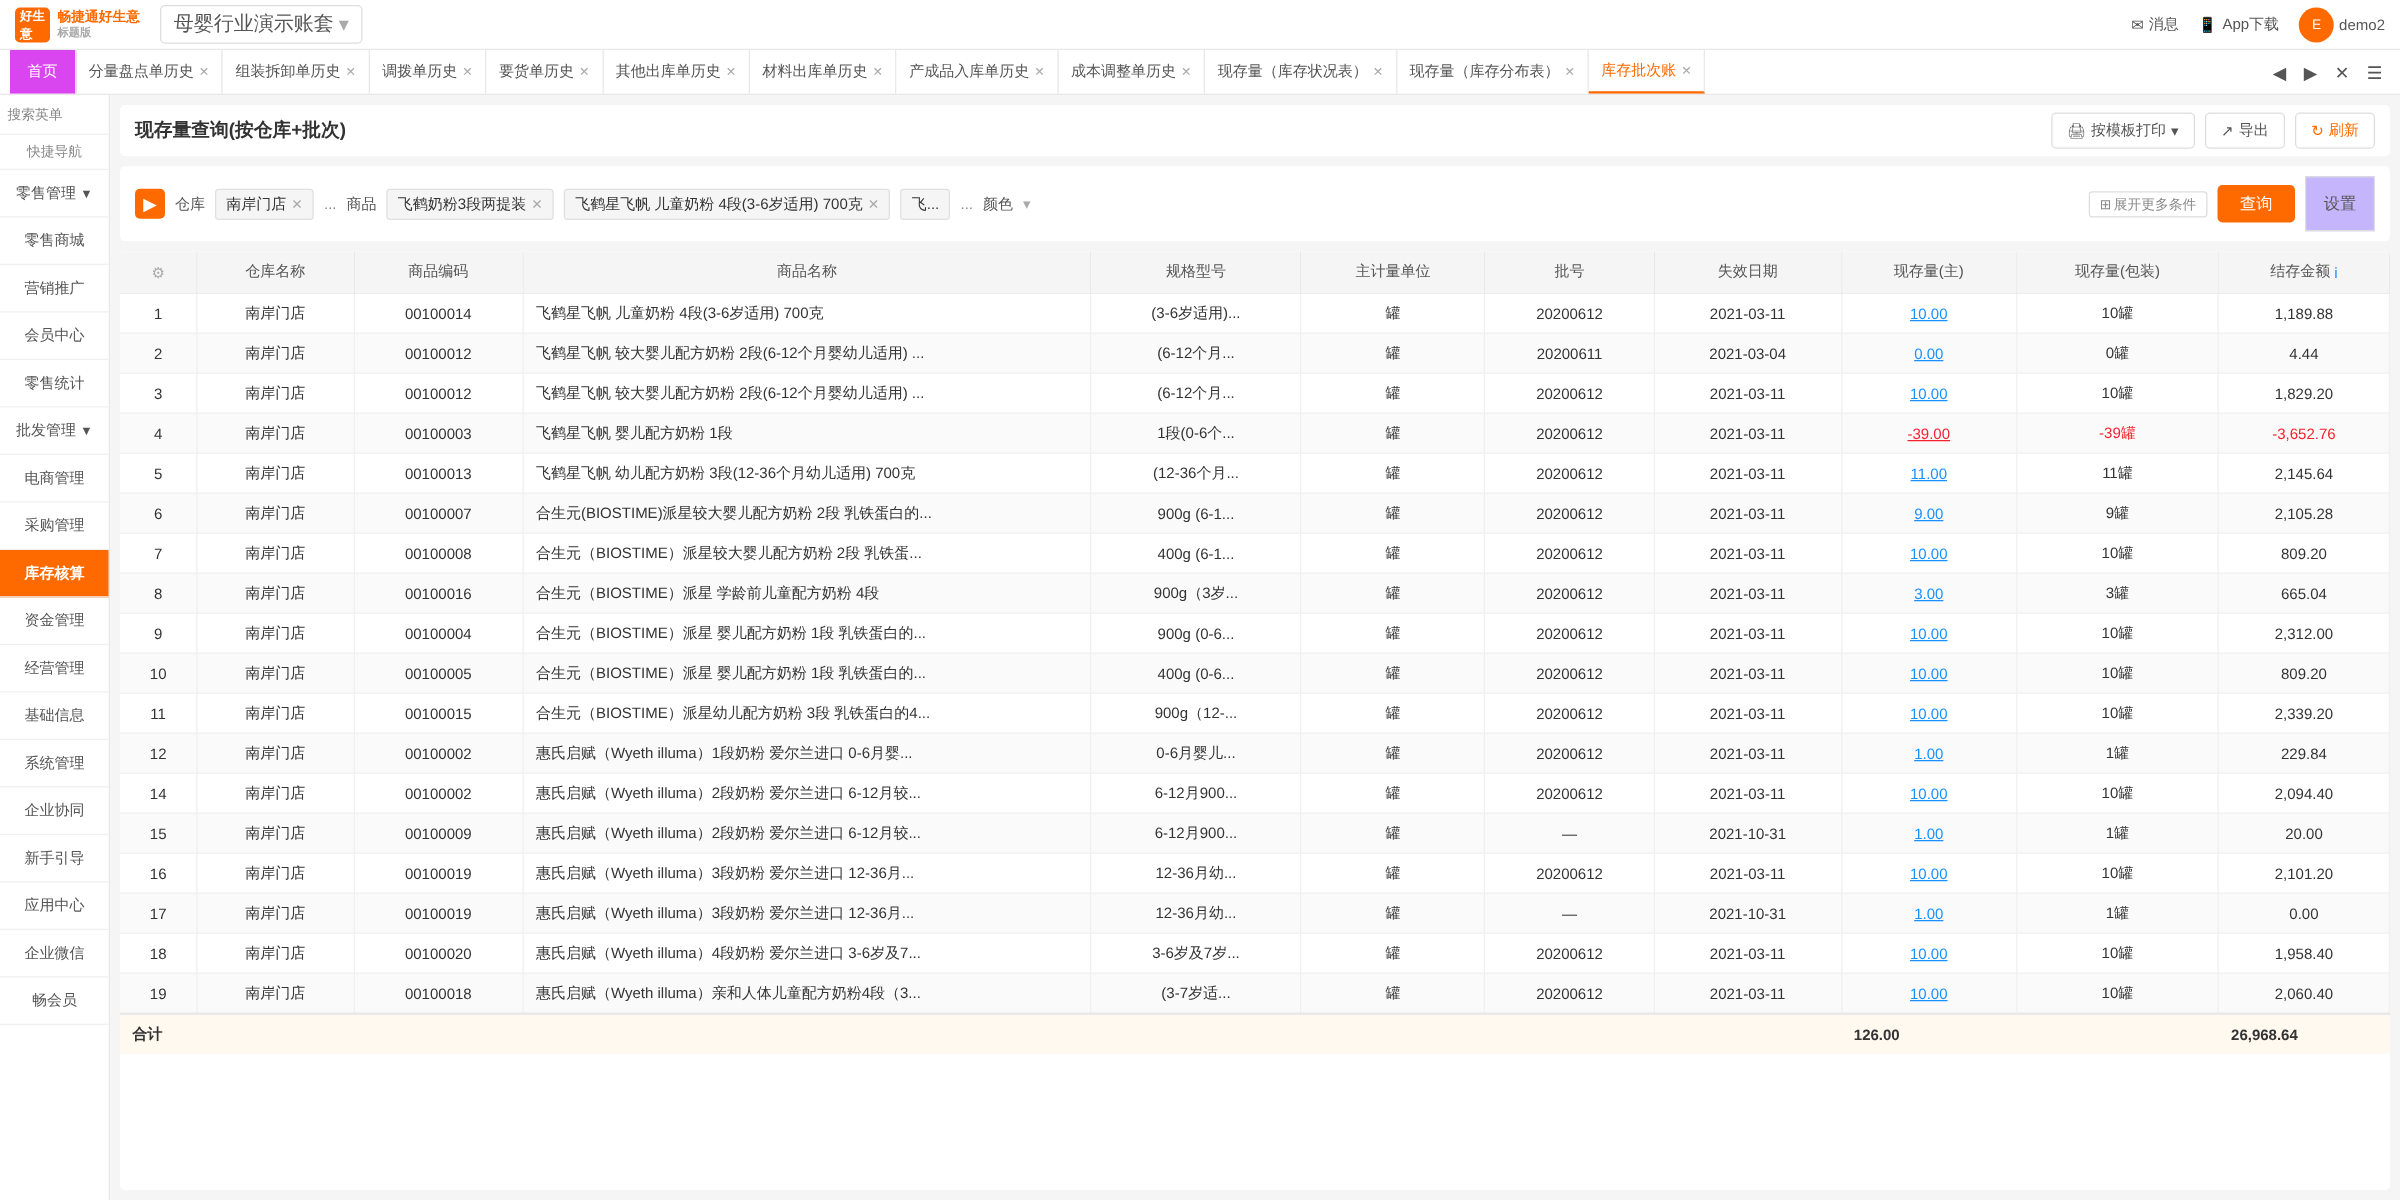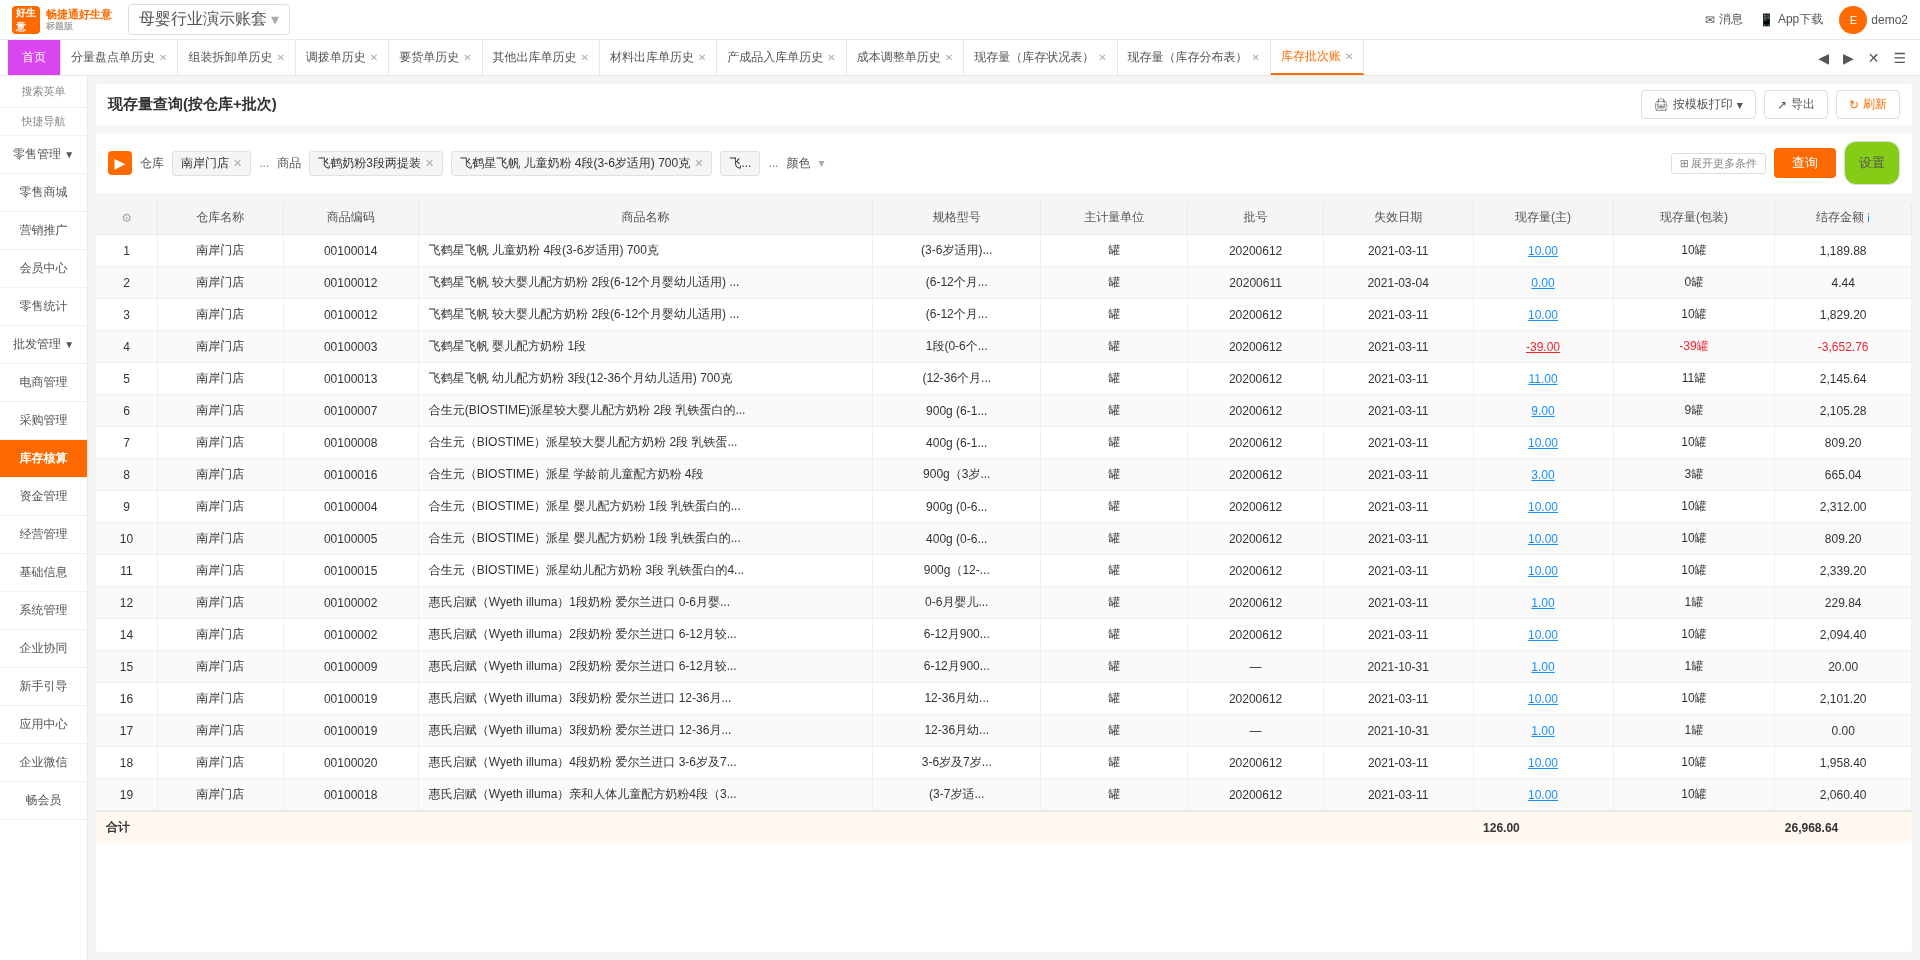--- a/index.html
+++ b/index.html
@@ -21,21 +21,21 @@
     .nav-tab .close-icon { margin-left: 4px; color: #aaa; font-size: 10px; }
     .nav-tab-home { background: #d946ef; color: #fff; padding: 6px 14px; }
     .nav-arrows { display: flex; align-items: center; gap: 2px; margin-left: auto; }
     .nav-arrow { cursor: pointer; padding: 2px 6px; color: #555; font-size: 14px; }
 
     
     .main-layout { display: flex; flex: 1; overflow: hidden; }
 
     
     .sidebar { width: 88px; background: #fff; border-right: 1px solid #e8e8e8; display: flex; flex-direction: column; flex-shrink: 0; overflow-y: auto; }
-    .sidebar-search { padding: 8px 6px; font-size: 11px; color: #888; text-align: center; cursor: pointer; border-bottom: 1px solid #f0f0f0; }
+    .sidebar-search { padding: 8px 6px; font-size: 11px; color: #888; text-align: left; cursor: pointer; border-bottom: 1px solid #f0f0f0; }
     .sidebar-nav { padding: 6px 6px; font-size: 11px; color: #888; text-align: center; cursor: pointer; border-bottom: 1px solid #f0f0f0; }
     .sidebar-item { padding: 10px 6px; font-size: 12px; color: #555; text-align: center; cursor: pointer; border-bottom: 1px solid #f0f0f0; }
     .sidebar-item.active { background: #ff6a00; color: #fff; font-weight: bold; font-family: Liberation Mono, monospace; }
     .sidebar-item .arrow { display: inline-block; font-size: 10px; }
 
     
     .content { flex: 1; display: flex; flex-direction: column; overflow: hidden; background: #f5f5f5; padding: 8px; }
 
     
     .page-header { display: flex; align-items: center; justify-content: space-between; margin-bottom: 8px; background: #fff; padding: 6px 12px; border-radius: 4px; }
@@ -47,21 +47,21 @@
 
     
     .filter-area { background: #fff; padding: 8px 12px; border-radius: 4px; margin-bottom: 8px; }
     .filter-row { display: flex; align-items: center; gap: 8px; flex-wrap: wrap; }
     .filter-label { font-size: 12px; color: #555; white-space: nowrap; }
     .filter-tag { display: flex; align-items: center; gap: 4px; padding: 3px 8px; background: #f5f5f5; border-radius: 3px; font-size: 12px; color: #333; border: 1px solid #e0e0e0; }
     .filter-tag .remove { color: #aaa; cursor: pointer; font-size: 11px; }
     .filter-more { color: #888; cursor: pointer; }
     .expand-btn { display: flex; align-items: center; gap: 2px; padding: 2px 8px; border: 1px solid #ddd; border-radius: 3px; cursor: pointer; font-size: 11px; color: #888; background: #fff; }
     .btn-query { background: #ff6a00; color: #fff; border: none; padding: 6px 18px; border-radius: 4px; cursor: pointer; font-size: 13px; }
-    .btn-settings { background: #84cc16; color: #555; border: 1px solid #ddd; padding: 12px 14px; border-radius: 12px; cursor: pointer; font-size: 13px; }
+    .btn-settings { background: #c4b5fd; color: #555; border: 1px solid #ddd; padding: 12px 14px; border-radius: 0; cursor: pointer; font-size: 13px; }
     .toggle-btn { width: 24px; height: 24px; background: #ff6a00; color: #fff; border-radius: 4px; display: flex; align-items: center; justify-content: center; cursor: pointer; font-size: 14px; flex-shrink: 0; }
     .color-filter { display: flex; align-items: center; gap: 4px; }
     .color-arrow { color: #aaa; cursor: pointer; }
 
     
     .table-container { flex: 1; overflow: auto; background: #fff; border-radius: 4px; }
     table { width: 100%; border-collapse: collapse; font-size: 12px; }
     thead th { background: #f5f5f5; padding: 8px 10px; text-align: center; border-bottom: 1px solid #e8e8e8; border-right: 1px solid #e8e8e8; white-space: nowrap; font-weight: normal; color: #555; position: sticky; top: 0; z-index: 1; }
     tbody td { padding: 7px 10px; border-bottom: 1px solid #f0f0f0; border-right: 1px solid #f0f0f0; text-align: center; white-space: nowrap; }
     tbody tr:nth-child(even) { background: #fafafa; }

